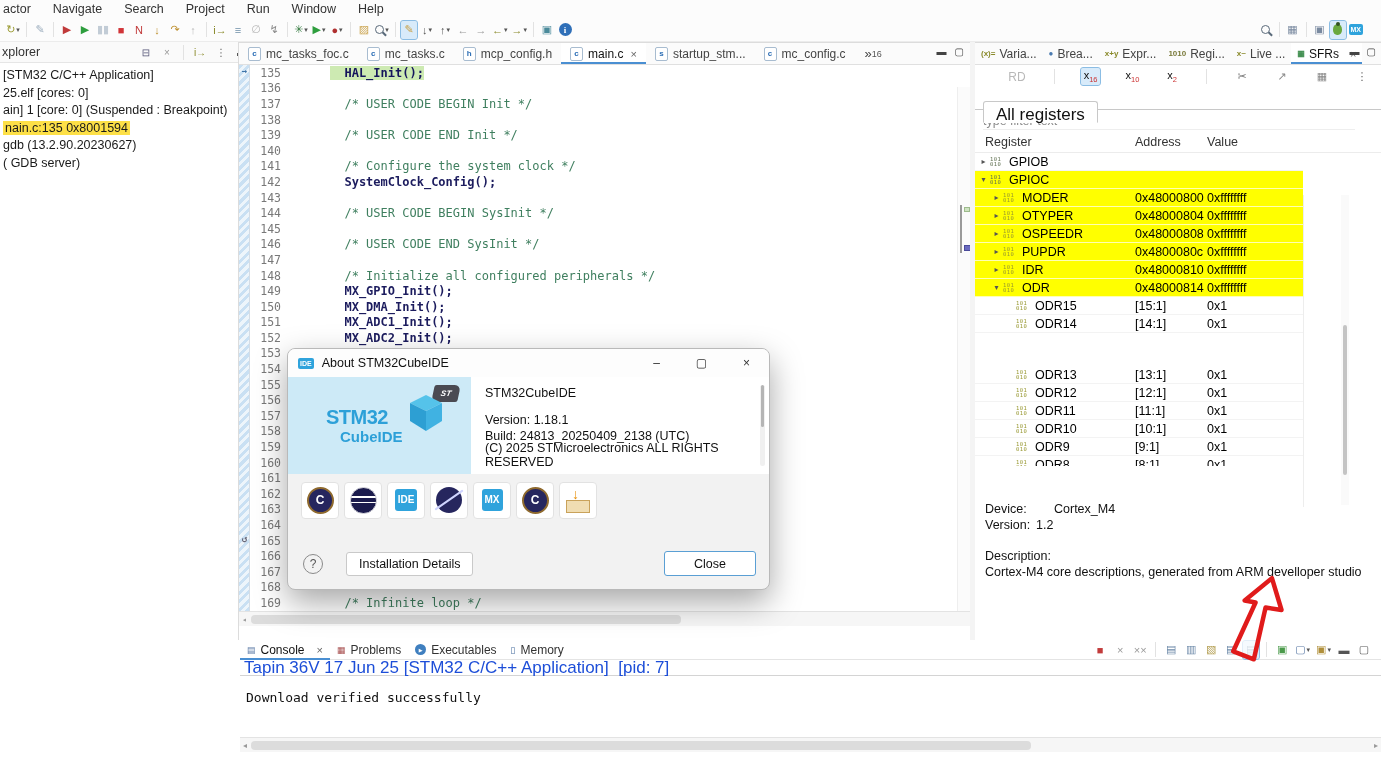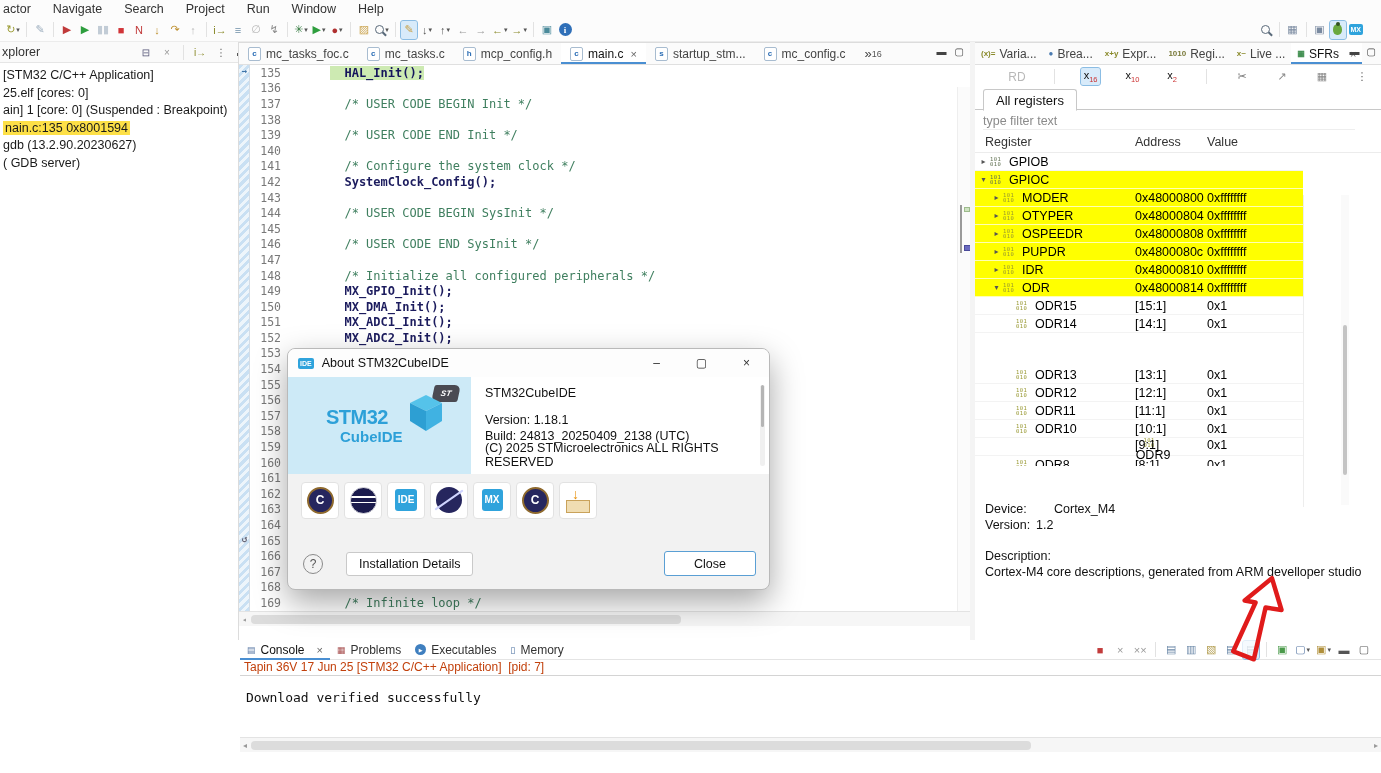--- a/index.html
+++ b/index.html
@@ -71,21 +71,21 @@
   .stab { display:flex; align-items:center; padding:0 6px; font-size:12px; color:#444; gap:4px; }
   .stab.active { background:#fff; color:#111; box-shadow:inset 0 -2px 0 #4a8fd2; }
   .stab-ic { font-size:8px; font-weight:bold; }
   #sfr-minmax { position:absolute; right:5px; top:3px; display:flex; gap:7px; color:#444; font-size:10px; }
   #sfr-toolbar { height:23px; display:flex; align-items:center; justify-content:flex-end; gap:22px; padding-right:10px; border-bottom:0; }
   .rd-label { color:#b8b8b8; font-size:12px; }
   .fmt { font-size:11px; color:#111; padding:1px 3px; border-radius:2px; }
   .fmt sub { color:#c33; font-size:7.5px; }
   .fmt.active { background:#d8ebfa; outline:1px solid #8bbde4; }
   #allreg-row { height:22px; border-bottom:1px solid #c8c8c8; padding-left:8px; }
-  #allreg-tab { display:inline-block; height:22px; padding:3px 12px 0; background:#fff; border:1px solid #c8c8c8; border-bottom:1px solid #fff; border-radius:3px 3px 0 0; font-size:13px; position:relative; top:1px; color:#111; }
+  #allreg-tab { display:inline-block; height:22px; padding:3px 12px 0; background:#fff; border:1px solid #c8c8c8; border-bottom:1px solid #fff; border-radius:3px 3px 0 0; font-size:17px; position:relative; top:13px; color:#111; }
   #filter-row { padding:3px 8px 2px; }
   #filter-input { width:372px; border:none; border-bottom:1px solid #eee; font-size:12.5px; color:#333; outline:none; font-family:"Liberation Sans",sans-serif; height:17px; }
   #filter-input::placeholder { color:#8a8a8a; }
   #reg-header { height:21px; display:flex; align-items:center; font-size:12.5px; color:#333; position:relative; border-bottom:1px solid #ececec; }
   .rh-reg { padding-left:10px; }
   .rh-addr { position:absolute; left:160px; }
   .rh-val { position:absolute; left:232px; }
   #reg-rows { height:313px; overflow:hidden; position:relative; }
   .reg-row { height:18px; display:flex; align-items:center; font-size:12.5px; position:relative; border-bottom:1px solid #f3f3f3; width:328px; color:#000; }
   .reg-row.hl { background:#ffff00; border-bottom:1px solid rgba(255,255,255,0.7); }
@@ -103,21 +103,21 @@
   .dev-desc-title { margin-top:15px; }
 
   
   #console-panel { position:absolute; left:240px; top:640px; width:1141px; height:113px; background:#fff; }
   #console-tabbar { height:20px; display:flex; align-items:center; border-bottom:1px solid #e4e4e4; }
   .ctab { display:flex; align-items:center; padding:0 7px; font-size:12px; color:#333; gap:5px; height:20px; }
   .ctab.active { box-shadow:inset 0 -2px 0 #4a8fd2; color:#111; }
   .ctab-ic { font-size:9px; }
   .badge-round { width:11px; height:11px; border-radius:50%; background:#3f7fbf; color:#fff; font-size:5px; display:inline-flex; align-items:center; justify-content:center; }
   #console-toolbar { margin-left:auto; display:flex; align-items:center; gap:2px; padding-right:8px; }
-  #console-subtitle { height:16px; font-size:12px; color:#c2410c; padding-left:4px; border-bottom:1px solid #d4d4d4; line-height:15px; white-space:pre; }
+  #console-subtitle { height:16px; font-size:17px; color:#1d4ed8; padding-left:4px; border-bottom:1px solid #d4d4d4; line-height:15px; white-space:pre; }
   #console-output { font-family:"DejaVu Sans Mono", monospace; font-size:13px; color:#111; padding:14px 0 0 6px; height:61px; }
   #console-hscroll { height:15px; background:#f6f6f6; border-top:1px solid #e3e3e3; display:flex; align-items:center; font-size:8px; color:#999; padding:0 3px; }
   #console-hscroll .hthumb { flex:none; }
   #console-hscroll .arr-right { margin-left:auto; }
 
   
   #about-dialog { position:absolute; left:287px; top:348px; width:483px; height:242px; background:#f2f2f2; border:1px solid #b9b9b9; border-radius:8px; box-shadow:0 12px 32px rgba(0,0,0,.35); overflow:hidden; z-index:40; }
   #dlg-titlebar { height:28px; background:#fdfdfd; display:flex; align-items:center; padding-left:10px; }
   #dlg-title { font-size:12.5px; color:#111; margin-left:8px; }
   #dlg-winbtns { margin-left:auto; display:flex; height:100%; }
@@ -601,21 +601,21 @@
         <span class="r-addr">[11:1]</span>
         <span class="r-val">0x1</span>
       </div>
       <div class="reg-row" style="padding-left: 28px;">
         <span class="r-exp"></span>
         <span class="chip">10101010</span>
         <span>ODR10</span>
         <span class="r-addr">[10:1]</span>
         <span class="r-val">0x1</span>
       </div>
-      <div class="reg-row" style="padding-left: 28px; flex-direction: column;">
+      <div class="reg-row" style="padding-left: 28px;">
         <span class="r-exp"></span>
         <span class="chip">10101010</span>
         <span>ODR9</span>
         <span class="r-addr">[9:1]</span>
         <span class="r-val">0x1</span>
       </div>
       <div class="reg-row" style="padding-left: 28px;">
         <span class="r-exp"></span>
         <span class="chip">10101010</span>
         <span>ODR8</span>

